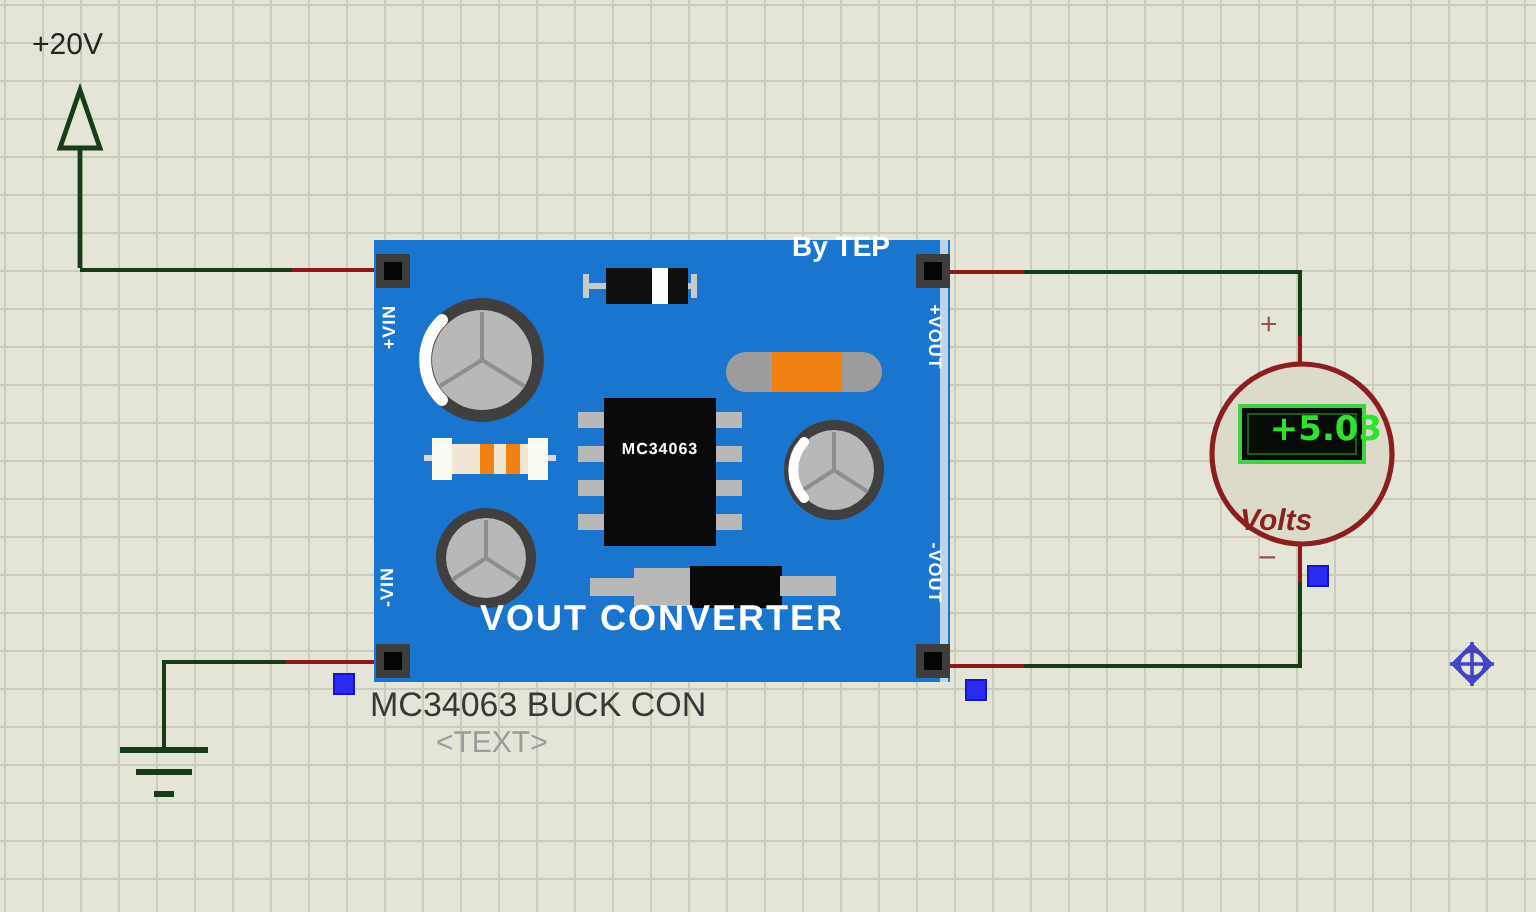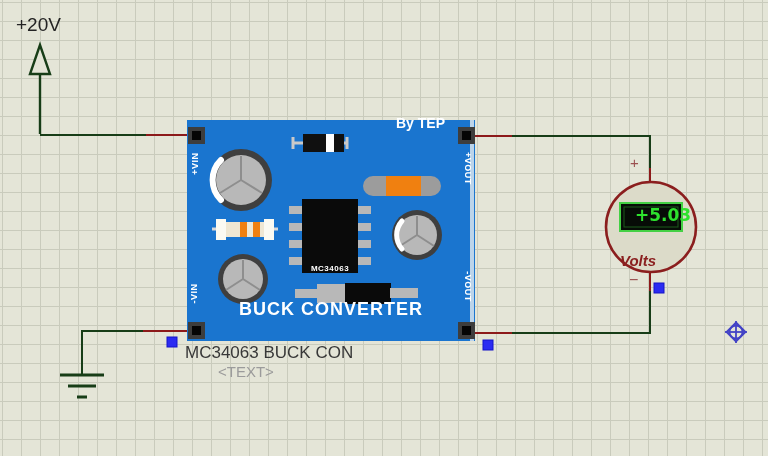--- a/index.html
+++ b/index.html
@@ -7,32 +7,32 @@
     position:relative;width:768px;height:456px;overflow:hidden;
     background-color:#e4e5d7;
     background-image:
       linear-gradient(to right,#c9cbbc 1px,transparent 1px),
       linear-gradient(to bottom,#c9cbbc 1px,transparent 1px);
     background-size:19px 19px;background-position:2px 2px;
     font-family:"Liberation Sans",sans-serif;
   }
   #shapes{position:absolute;left:0;top:0;}
   .lbl{position:absolute;white-space:nowrap;}
-  .power-label{left:16px;top:14px;font-size:19px;color:#242424;}
+  .power-label{left:16px;top:14px;font-size:15px;color:#242424;}
   .ref-label{left:184px;top:88px;font-size:24px;color:#141414;}
   .value-label{left:185px;top:343px;font-size:17px;color:#383838;}
   .text-placeholder{left:186px;top:363px;font-size:15px;color:#9b9b9b;margin-left:32px;}
   
   #module-texts{position:absolute;left:187px;top:108px;width:288px;height:221px;}
   .brand{position:absolute;right:30px;top:7px;font-size:14px;font-weight:bold;color:#fff;}
   .caption{position:absolute;left:0;right:0;top:191px;text-align:center;
            font-size:18px;font-weight:bold;color:#fff;letter-spacing:1px;}
   .ic-label{position:absolute;left:115px;top:79px;width:56px;height:74px;
             display:flex;align-items:center;justify-content:center;
-            font-size:8px;font-weight:bold;color:#fff;letter-spacing:.5px;margin-top:44px;}
+            font-size:8px;font-weight:bold;color:#fff;letter-spacing:.5px;}
   .pin-label{position:absolute;width:46px;height:11px;line-height:11px;text-align:center;
              font-size:9px;font-weight:bold;color:#fff;letter-spacing:.5px;}
   .pin-vin-pos{left:-15px;top:50px;transform:rotate(-90deg);}
   .pin-vin-neg{left:-16px;top:180px;transform:rotate(-90deg);}
   .pin-vout-pos{left:257px;top:55px;transform:rotate(90deg);}
   .pin-vout-neg{left:257px;top:173px;transform:rotate(90deg);}
   
   .meter-reading{left:632px;top:205px;width:62px;text-align:center;font-size:17px;
                  font-weight:bold;color:#2ee22e;font-family:"DejaVu Sans",sans-serif;}
   .meter-unit{left:620px;top:252px;width:62px;font-size:15px;
@@ -169,21 +169,21 @@
       <path d="M736,322.5 L745.5,332 L736,341.5 L726.5,332 Z"></path>
     </g>
   </svg>
 
   <div class="lbl power-label">+20V</div>
   <div class="lbl value-label">MC34063 BUCK CON</div>
   <div class="lbl text-placeholder">&lt;TEXT&gt;</div>
 
   <div id="module-texts">
     <div class="brand">By TEP</div>
-    <div class="caption">BUCK CONVERTER</div>
+    <div class="caption">VOUT CONVERTER</div>
     <div class="ic-label">MC34063</div>
     <div class="pin-label pin-vin-pos">+VIN</div>
     <div class="pin-label pin-vin-neg">-VIN</div>
     <div class="pin-label pin-vout-pos">+VOUT</div>
     <div class="pin-label pin-vout-neg">-VOUT</div>
   </div>
 
   <div class="lbl meter-reading">+5.03</div>
   <div class="lbl meter-unit">Volts</div>
   <div class="lbl meter-plus">+</div>

